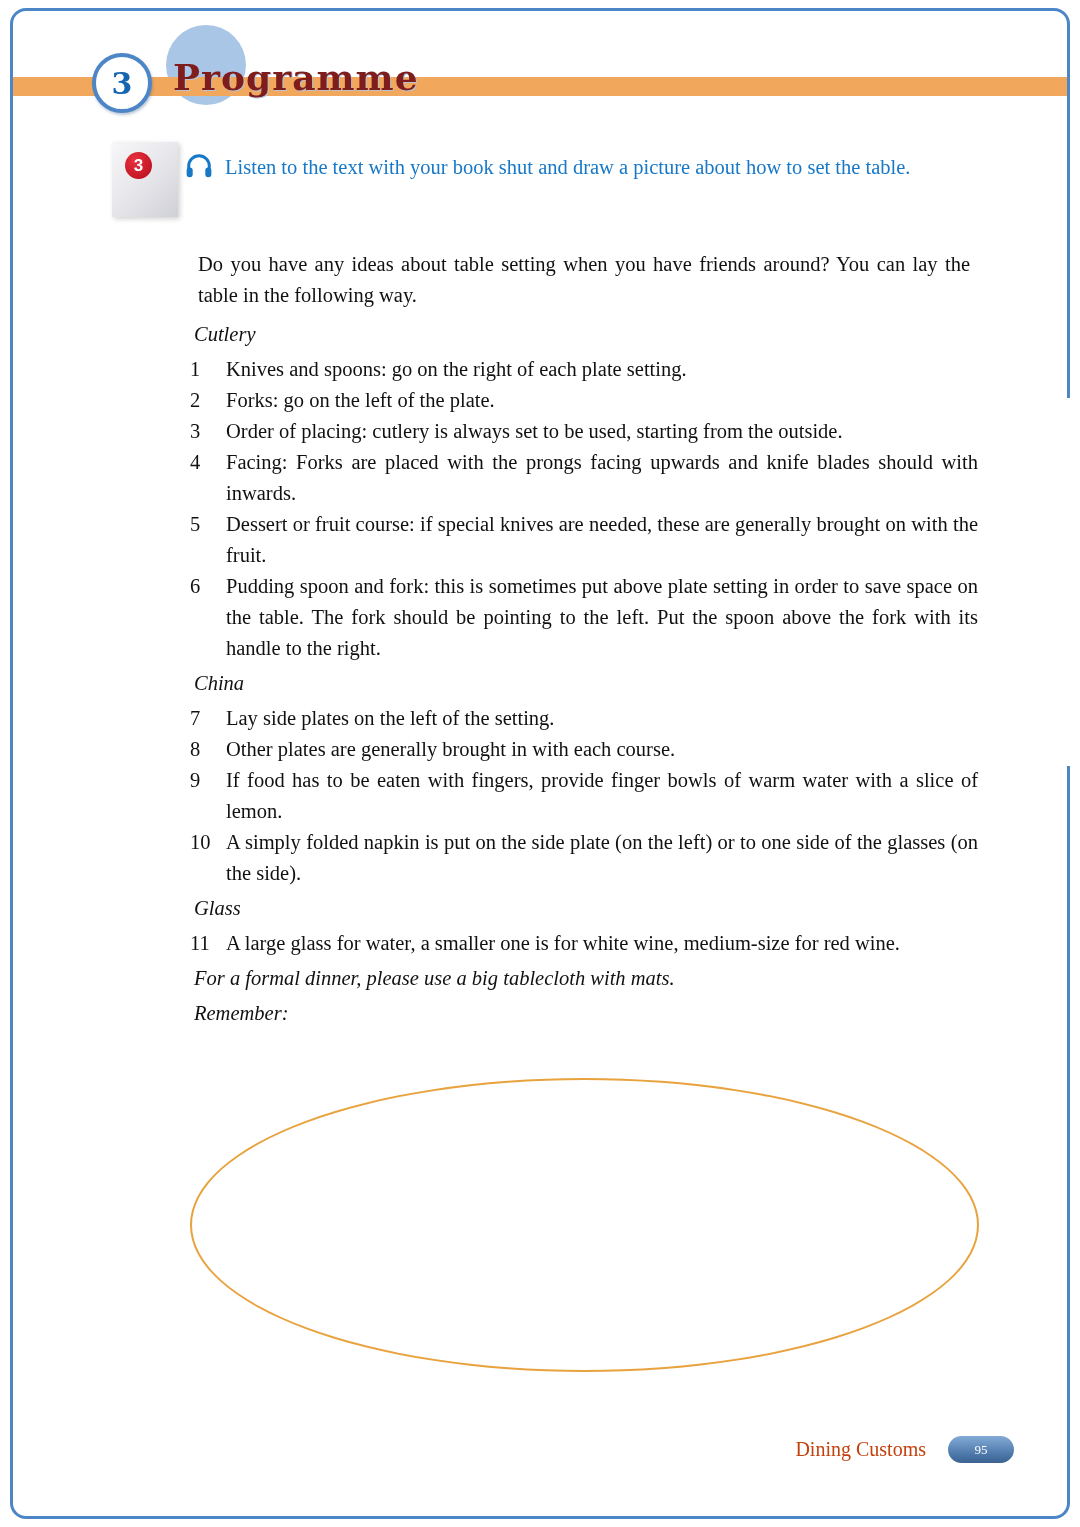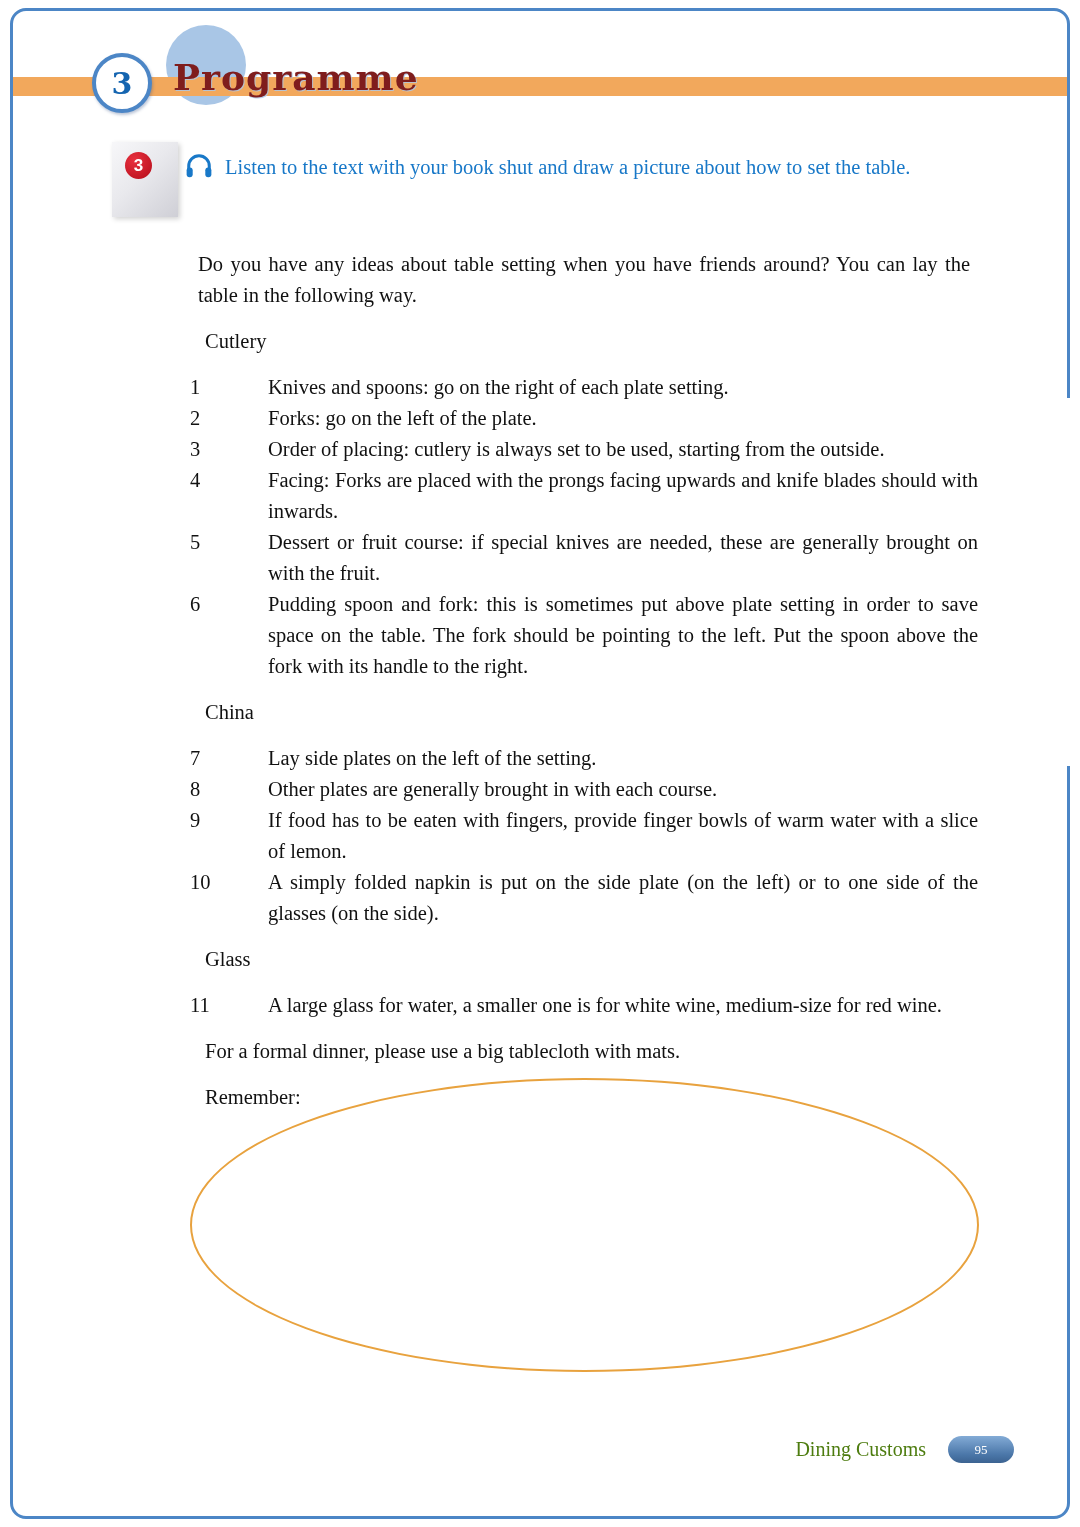--- a/index.html
+++ b/index.html
@@ -52,33 +52,33 @@
   .instruction {
     position:absolute; left:225px; top:153px; width:760px;
     font-family:Liberation Serif, serif; font-size:20.5px;
     line-height:29px; color:#1878c8; z-index:2;
   }
   .body-text {
     position:absolute; left:190px; top:241px; width:788px;
     font-size:20.5px; line-height:31px; color:#111111; z-index:2;
   }
   .para { margin:8px; text-align:justify; }
-  .heading { margin:15px; }
+  .heading { margin:4px;font-style:italic; }
   .item { display:flex; margin:0; }
   .item .num { width:36px; flex:0 0 36px; }
-  .item .txt { flex:1; text-align:justify;margin-left:42px; }
+  .item .txt { flex:1; text-align:justify; }
   .drawing-ellipse {
     position:absolute; left:190px; top:1078px; width:785px; height:290px;
     border:2.5px solid #e8a23e; border-radius:50%; z-index:2;
   }
   .footer {
     position:absolute; top:1436px; right:66px; display:flex;
     align-items:center; gap:22px; z-index:3;
   }
-  .footer-label { font-size:20px; color:#4d7c0f; }
+  .footer-label { font-size:20px; color:#c2410c; }
   .page-pill {
     width:66px; height:27px; border-radius:14px;
     background:linear-gradient(180deg,#83abd6 0%,#4a76a8 70%,#3c6391 100%);
     display:flex; align-items:center; justify-content:center;
     color:#ffffff; font-size:13px;
   }
 </style>
 </head>
 <body>
 

